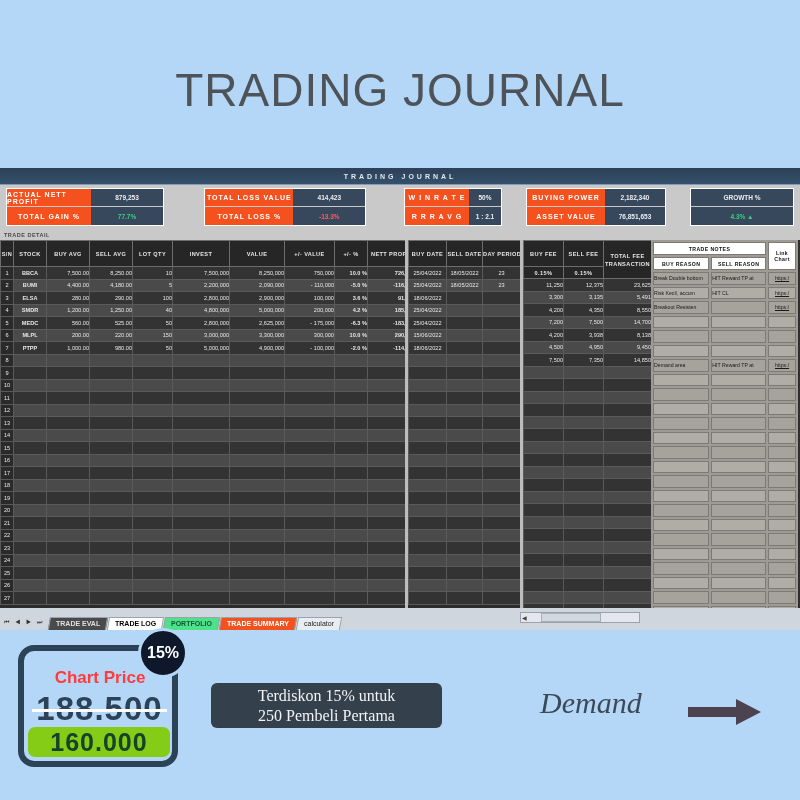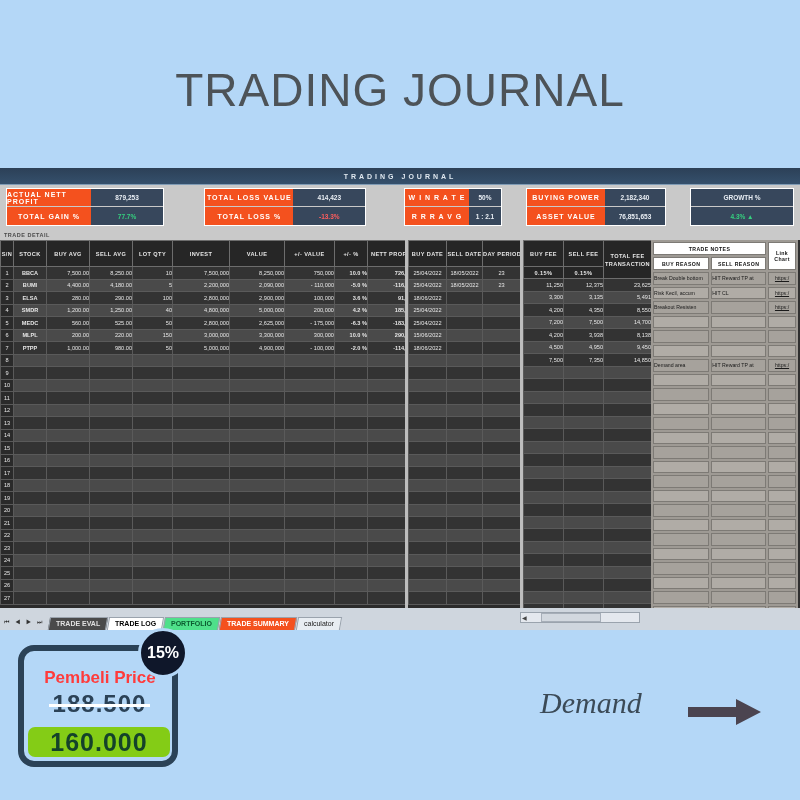--- a/index.html
+++ b/index.html
@@ -146,21 +146,21 @@
   .price-card{
     position:absolute;left:18px;top:645px;width:160px;height:122px;
     border:6px solid #2b4257;border-radius:16px;box-sizing:border-box;
   }
   .normal-price{
     position:absolute;left:30px;top:668px;width:140px;text-align:center;
     color:#ff3b3b;font-size:17px;font-weight:bold;
   }
   .old-price{
     position:absolute;left:22px;top:690px;width:155px;text-align:center;
-    color:#2b4257;font-size:24px;font-weight:bold;letter-spacing:1px;
+    color:#2b4257;font-size:33px;font-weight:bold;letter-spacing:1px;
   }
   .old-price .strike{position:relative;}
   .old-price .strike:after{
     content:"";position:absolute;left:-4px;right:-4px;top:50%;height:3px;background:#ffffff;
   }
   .new-price{
     position:absolute;left:28px;top:727px;width:142px;height:30px;
     background:#84cc16;border-radius:7px;
     color:#14422a;font-size:25px;font-weight:bold;letter-spacing:1px;
     display:flex;align-items:center;justify-content:center;
@@ -1082,25 +1082,29 @@
     <div class="tab green"><span>PORTFOLIO</span></div>
     <div class="tab orange"><span>TRADE SUMMARY</span></div>
     <div class="tab plain"><span>calculator</span></div>
   </div>
   <div class="hscroll">
     <span class="arr">◀</span>
     <div class="thumb"></div>
   </div>
 
   <div class="price-card"></div>
-  <div class="normal-price">Pembeli Price</div>
+  <div class="normal-price">Chart Price</div>
   <div class="old-price"><span class="strike">188.500</span></div>
   <div class="new-price">160.000</div>
   <div class="badge15">15%</div>
 
+  <div class="promo-box">
+    <div>Terdiskon 15% untuk</div>
+    <div>250 Pembeli Pertama</div>
+  </div>
 
   <div class="swipe-word">Demand</div>
   <div class="swipe-arrow">
     <svg width="74" height="30" viewBox="0 0 74 30" aria-hidden="true">
       <path d="M0 10 H48 V2 L73 15 L48 28 V20 H0 Z" fill="#4b4450"></path>
     </svg>
   </div>
 
 </div>
 

